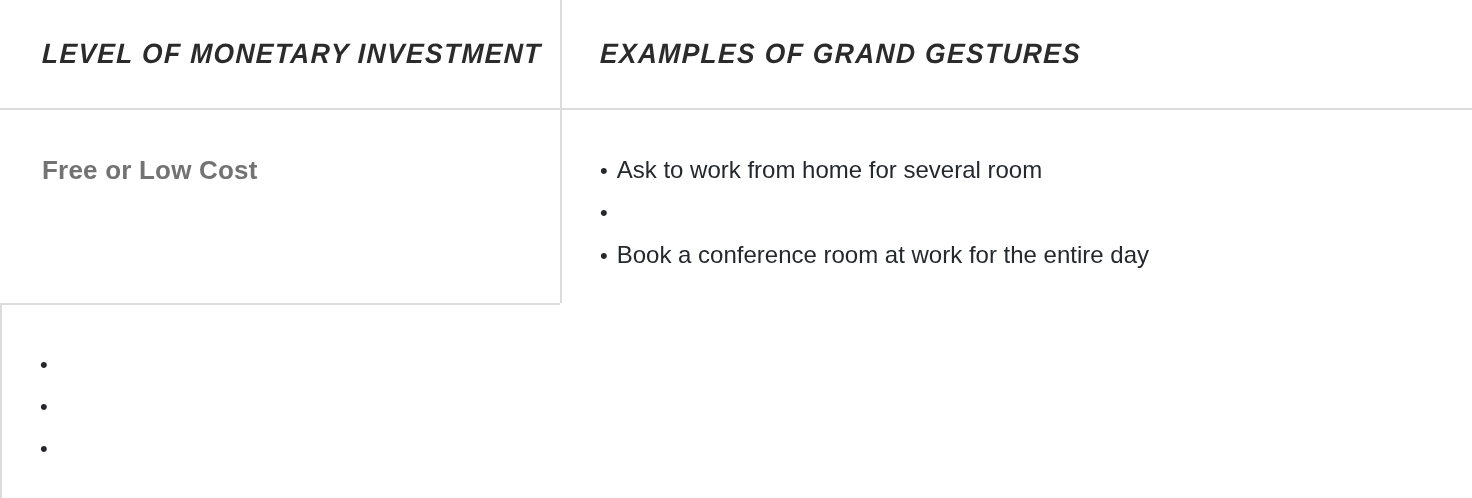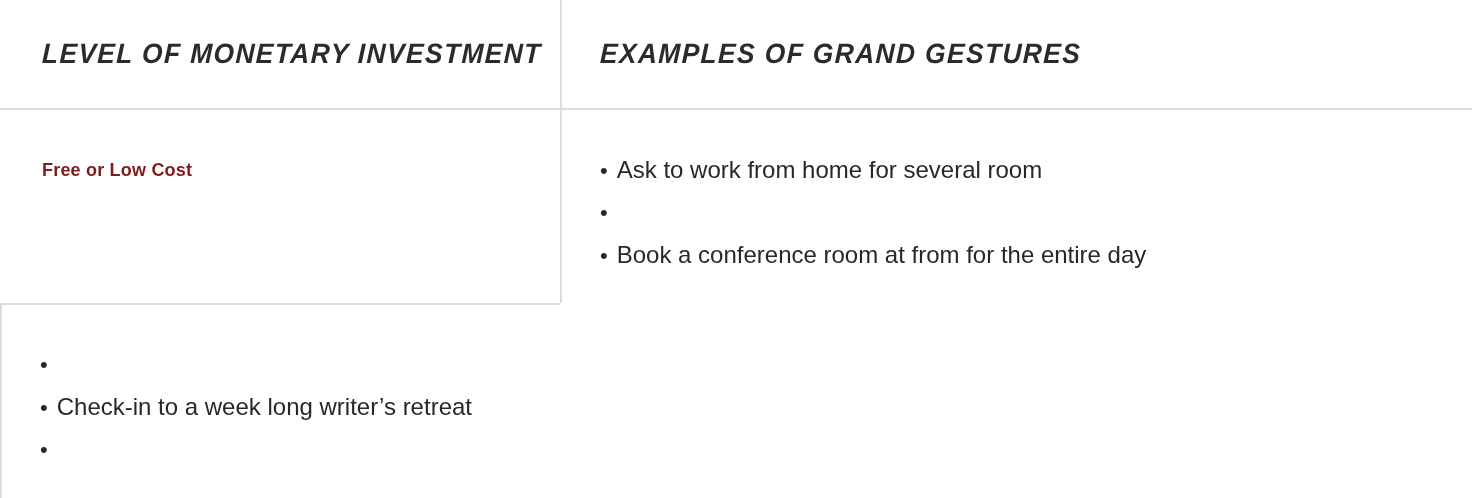--- a/index.html
+++ b/index.html
@@ -53,23 +53,23 @@
     white-space: nowrap;
     transform: scaleX(0.94) skewX(-2deg);
     transform-origin: left center;
   }
   .cell.body {
     padding-top: 39px;
     padding-right: 20px;
   }
   .row-title {
     font-weight: 700;
-    font-size: 18px;
+    font-size: 26px;
     line-height: 42px;
-    color: #7f1d1d;
+    color: #737373;
     letter-spacing: 0.2px;
   }
   .bullet-line {
     display: flex;
     align-items: baseline;
     font-size: 24px;
     line-height: 42px;
     color: var(--text);
     white-space: nowrap;
   }
@@ -96,30 +96,29 @@
   <div class="cell body right">
     <div class="bullet-line">
       <span class="bullet">•</span>
       <span class="bullet-text">Ask to work from home for several room</span>
     </div>
     <div class="bullet-line">
       <span class="bullet">•</span>
     </div>
     <div class="bullet-line">
       <span class="bullet">•</span>
-      <span class="bullet-text">Book a conference room at from for the entire day</span>
+      <span class="bullet-text">Book a conference room at work for the entire day</span>
     </div>
   </div>
 
   <div class="cell body right">
     <div class="bullet-line">
       <span class="bullet">•</span>
     </div>
     <div class="bullet-line">
       <span class="bullet">•</span>
-      <span class="bullet-text">Check-in to a week long writer’s retreat</span>
     </div>
     <div class="bullet-line">
       <span class="bullet">•</span>
     </div>
   </div>
 
 </div>
 
 </body></html>

